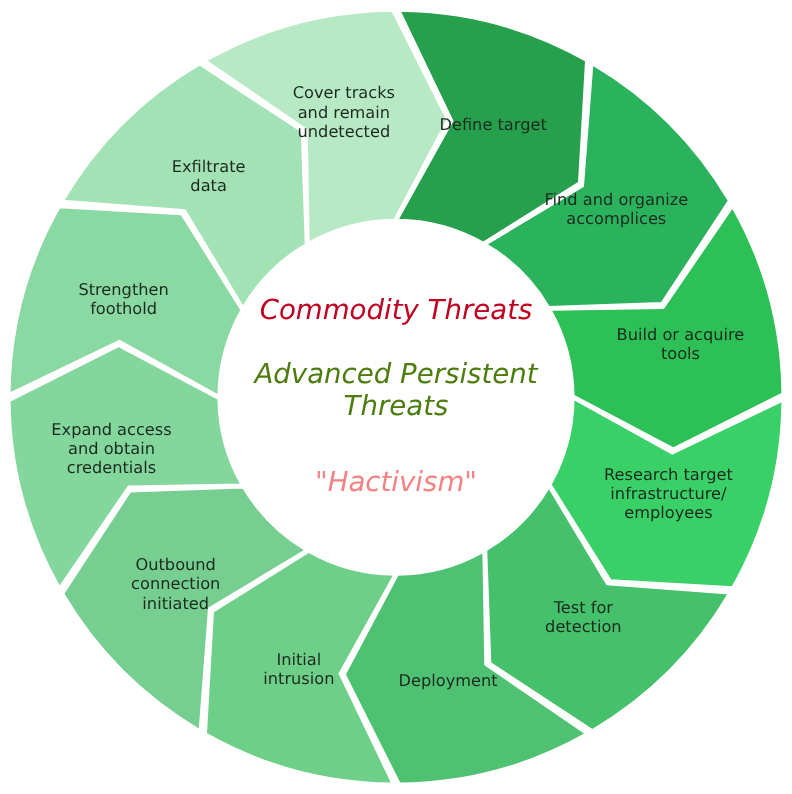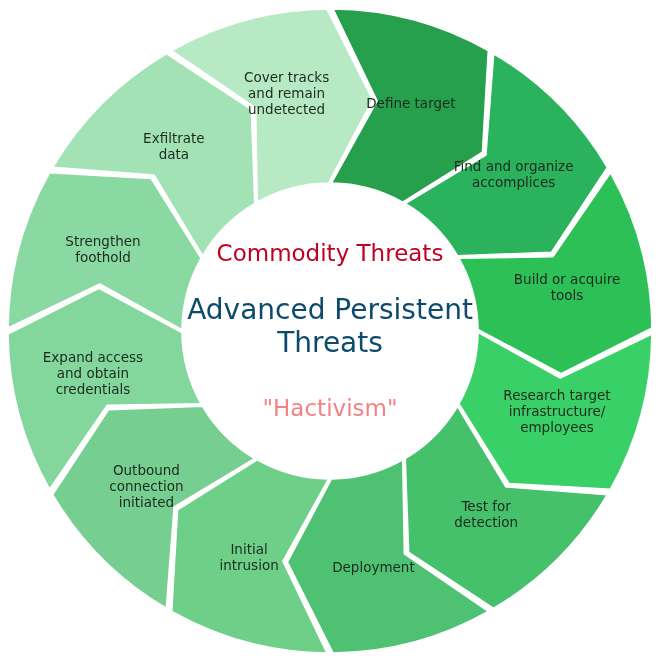--- a/index.html
+++ b/index.html
@@ -38,33 +38,34 @@
     left: 176px;
     top: 200px;
     width: 308px;
     height: 262px;
     display: flex;
     flex-direction: column;
     align-items: center;
     justify-content: center;
     text-align: center;
     pointer-events: none;
+    font-style: italic;
   }
   .center-line {
     width: 100%;
     line-height: 1.18;
   }
   #center-commodity {
     font-size: 23px;
     color: #c00020;
     margin-bottom: 26px;
   }
   #center-apt {
-    font-size: 28px;
-    color: #0c4a6e;
+    font-size: 23px;
+    color: #4d7c0f;
     margin-bottom: 36px;
   }
   #center-hact {
     font-size: 23px;
     color: #f58282;
   }
 </style>
 </head>
 <body>
 

